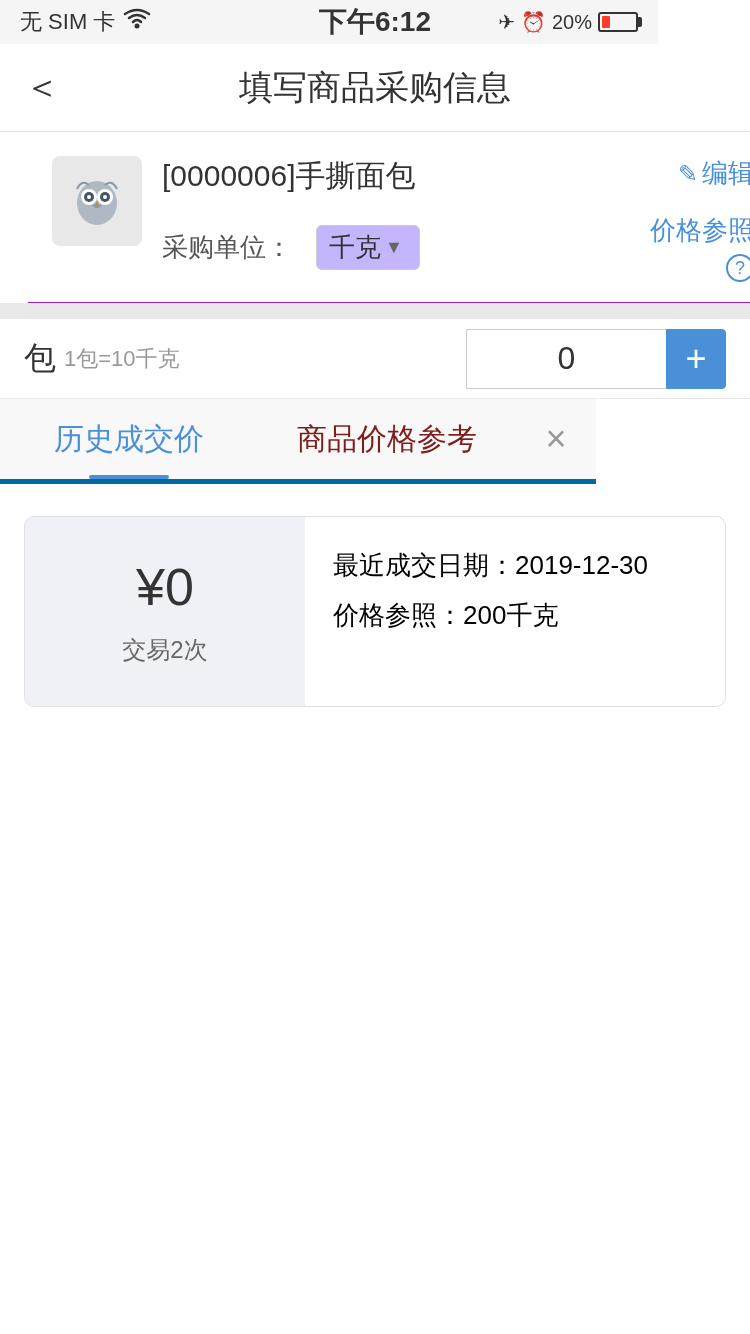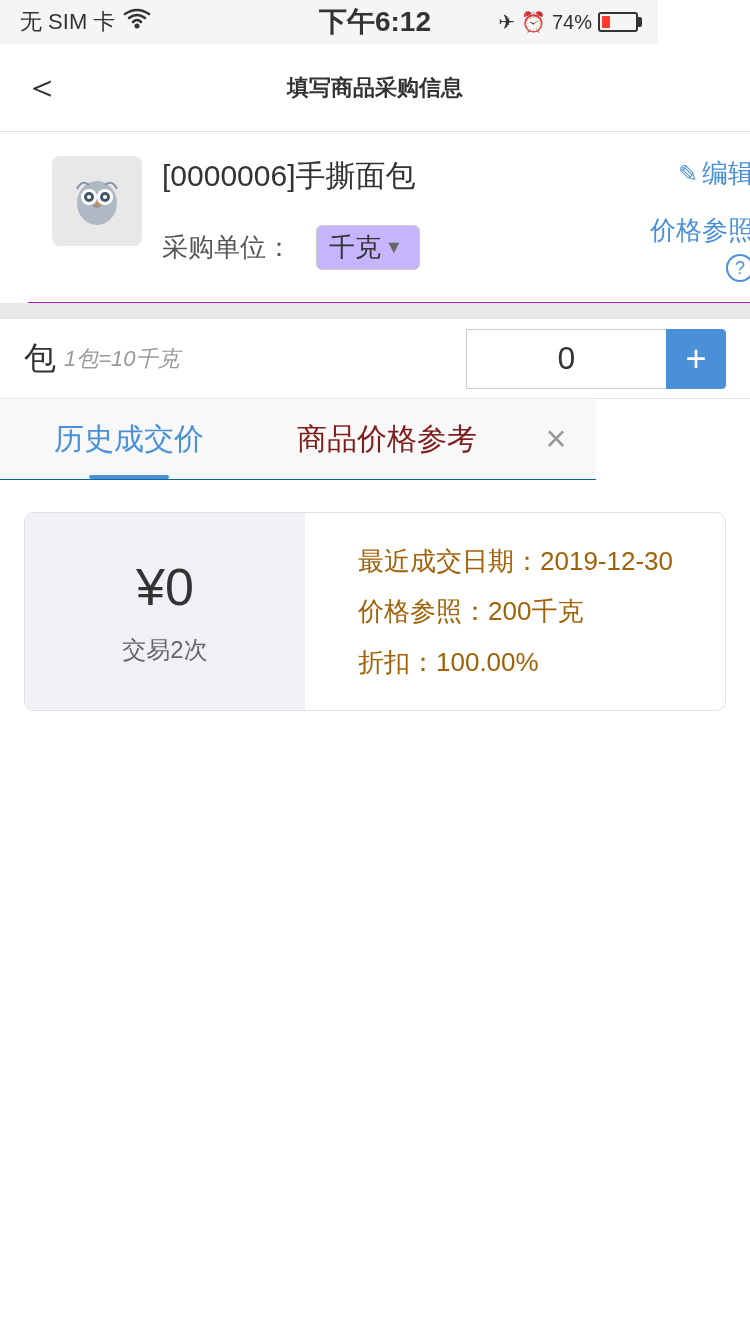--- a/index.html
+++ b/index.html
@@ -86,22 +86,22 @@
       position: relative;
     }
     .nav-back {
       position: absolute;
       left: 24px;
       font-size: 36px;
       color: #333;
       cursor: pointer;
     }
     .nav-title {
-      font-size: 22px;
-      font-weight: 700;
+      font-size: 34px;
+      font-weight: 400;
       color: #333;
     }
 
     
     .product-card {
       width: 750px;
       background: #fff;
       padding: 24px 24px 20px 24px;
       border-bottom: 1px solid #a21caf;
       margin-left: 28px;
@@ -224,21 +224,20 @@
       gap: 8px;
     }
     .unit-badge {
       font-size: 32px;
       color: #333;
       font-weight: 500;
     }
     .unit-conversion {
       font-size: 22px;
       color: #999;
-      font-style: italic;
     }
     .quantity-control {
       display: flex;
       align-items: center;
       gap: 0;
     }
     .quantity-input-box {
       width: 200px;
       height: 60px;
       border: 1px solid #ccc;
@@ -261,21 +260,21 @@
       font-size: 36px;
       color: #fff;
       cursor: pointer;
       border-radius: 0 4px 4px 0;
     }
 
     
     .tab-area {
       width: 596px;
       background: #f8f8f8;
-      border-bottom: 1px solid #0369a1;
+      border-bottom: 5px solid #0369a1;
     }
     .tab-bar {
       display: flex;
       align-items: center;
       height: 80px;
       position: relative;
     }
     .tab-item {
       flex: 1;
       height: 100%;
@@ -348,23 +347,22 @@
     }
     .price-right {
       flex: 1;
       padding: 30px 28px;
       display: flex;
       flex-direction: column;
       gap: 14px;
     }
     .price-detail-row {
       font-size: 26px;
-      color: #a16207;
+      color: #000000;
       line-height: 1.4;
-      margin-left: 25px;
     }
 
     
     .main-bg {
       flex: 1;
       background: #fff;
       min-height: 600px;
     }
   </style>
 </head>
@@ -380,21 +378,21 @@
         <path d="M6 10 Q14 4 22 10" stroke="#333" stroke-width="2.5" stroke-linecap="round" fill="none"></path>
         <path d="M2 6 Q14 -2 26 6" stroke="#333" stroke-width="2.5" stroke-linecap="round" fill="none"></path>
         <circle cx="14" cy="18" r="2.5" fill="#333"></circle>
       </svg>
     </span>
   </div>
   <div class="status-center">下午6:12</div>
   <div class="status-right">
     <span style="font-size:20px;">✈</span>
     <span style="font-size:20px;">⏰</span>
-    <span>74%</span>
+    <span>20%</span>
     <div class="battery">
       <div class="battery-fill"></div>
     </div>
   </div>
 </div>
 
 <div class="nav-bar">
   <span class="nav-back">＜</span>
   <span class="nav-title">填写商品采购信息</span>
 </div>
@@ -475,20 +473,17 @@
       <div class="price-value">¥0</div>
       <div class="trade-count">交易2次</div>
     </div>
     <div class="price-right">
       <div class="price-detail-row">
         <span>最近成交日期：</span><span>2019-12-30</span>
       </div>
       <div class="price-detail-row">
         <span>价格参照：</span><span>200千克</span>
       </div>
-      <div class="price-detail-row">
-        <span>折扣：</span><span>100.00%</span>
-      </div>
     </div>
   </div>
 </div>
 
 <div class="main-bg"></div>
 
 </body></html>

